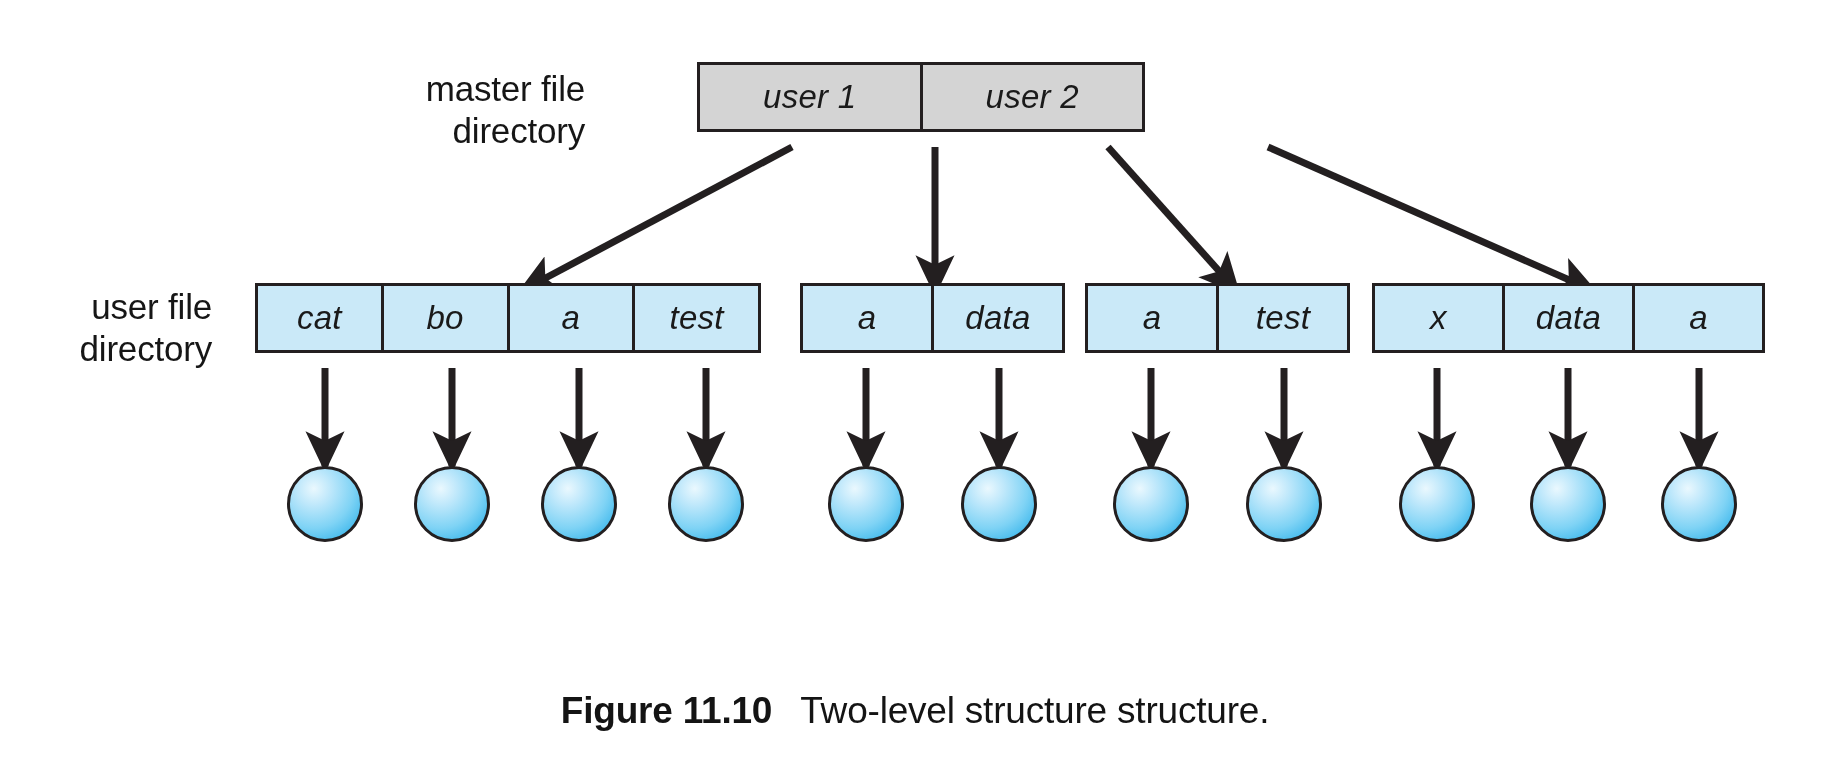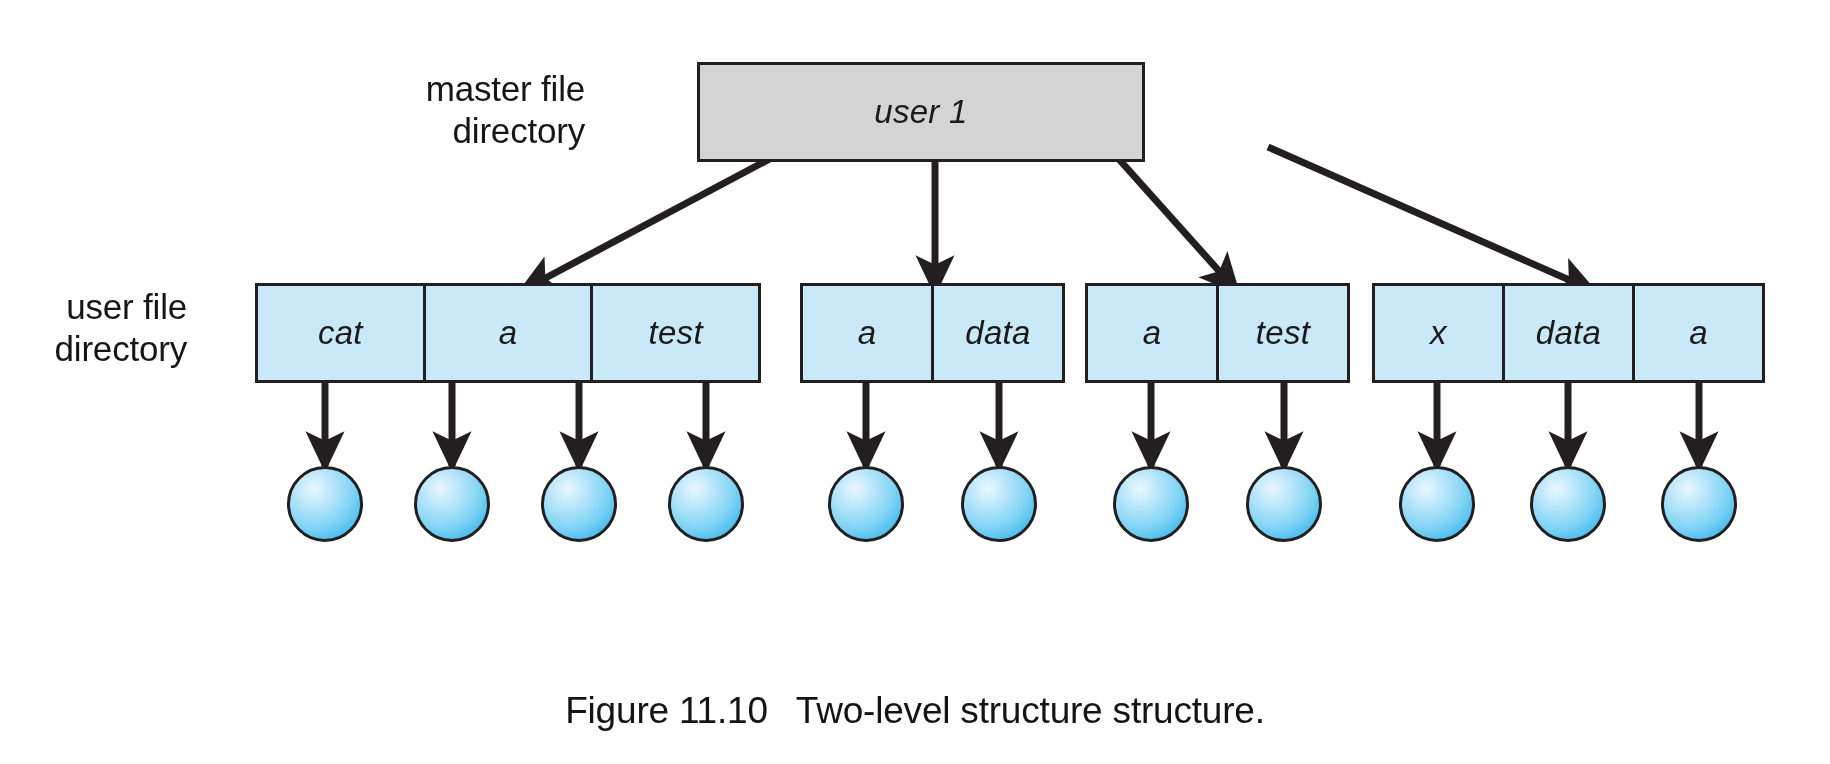--- a/index.html
+++ b/index.html
@@ -38,32 +38,32 @@
     line-height: 42px;
     letter-spacing: -0.2px;
     white-space: pre-line;
   }
   #label-master {
     left: 330px;
     top: 68px;
     width: 255px;
   }
   #label-user {
-    left: 2px;
+    left: 27px;
     top: 286px;
     width: 185px;
   }
 
   
   .dir-table {
     position: absolute;
     display: flex;
     border: 3px solid #231f20;
     box-sizing: border-box;
-    height: 100px;
+    height: 70px;
   }
   .dir-cell {
     flex: 1 1 0;
     border-right: 3px solid #231f20;
     box-sizing: border-box;
     display: flex;
     align-items: center;
     justify-content: center;
     font-style: italic;
     font-size: 33px;
@@ -117,21 +117,21 @@
     position: absolute;
     left: 0;
     top: 690px;
     width: 1830px;
     text-align: center;
     font-size: 37px;
     color: #141414;
     letter-spacing: -0.2px;
   }
   #caption .cap-label {
-    font-weight: normal;
+    font-weight: bold;
   }
   #caption .cap-gap {
     display: inline-block;
     width: 28px;
   }
 </style>
 </head>
 <body>
 
 <div id="figure">
@@ -166,24 +166,26 @@
   </svg>
 
   <div class="side-label" id="label-master">master file
 directory</div>
 
   <div class="side-label" id="label-user">user file
 directory</div>
 
   <div class="dir-table master-table">
     <div class="dir-cell">user 1</div>
+    <div class="dir-cell">user 2</div>
   </div>
 
   <div class="dir-table user-table" id="ufd-0">
     <div class="dir-cell">cat</div>
+    <div class="dir-cell">bo</div>
     <div class="dir-cell">a</div>
     <div class="dir-cell">test</div>
   </div>
 
   <div class="dir-table user-table" id="ufd-1">
     <div class="dir-cell">a</div>
     <div class="dir-cell">data</div>
   </div>
 
   <div class="dir-table user-table" id="ufd-2">

